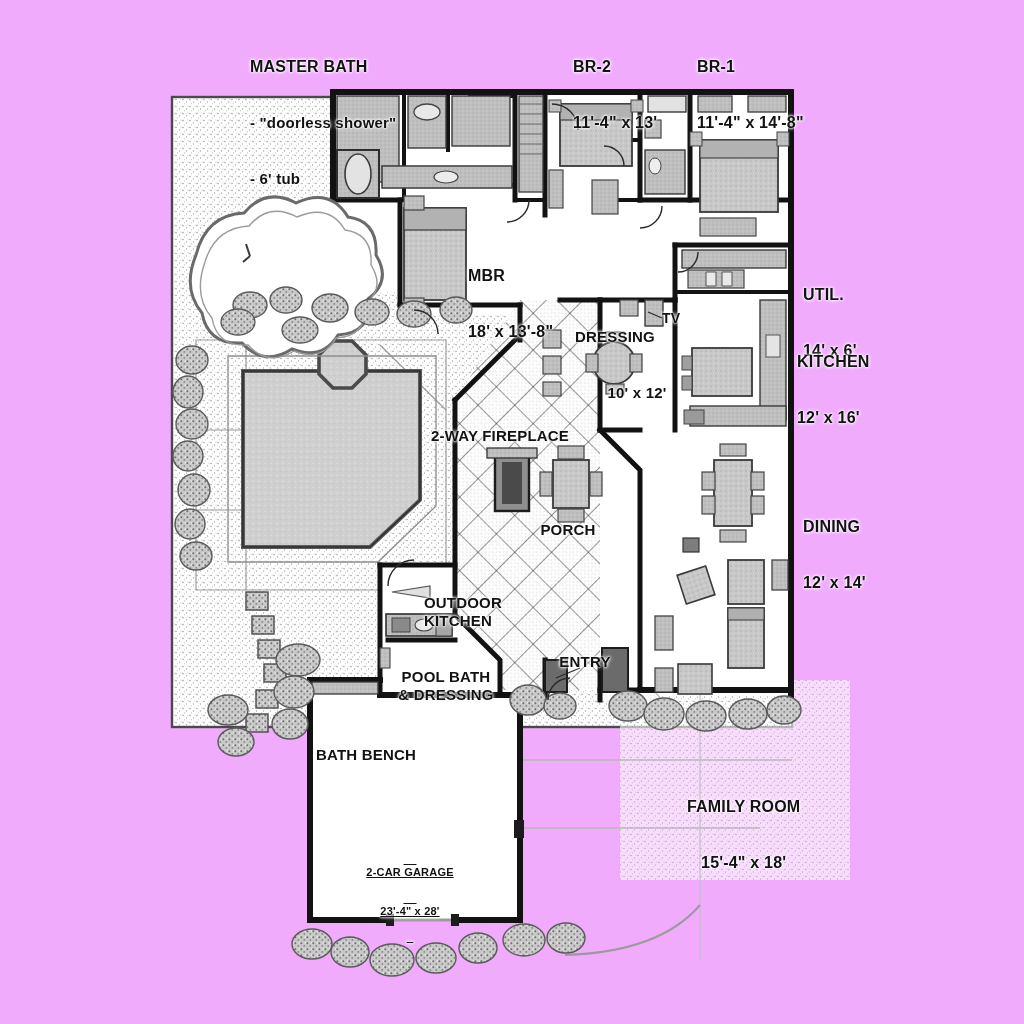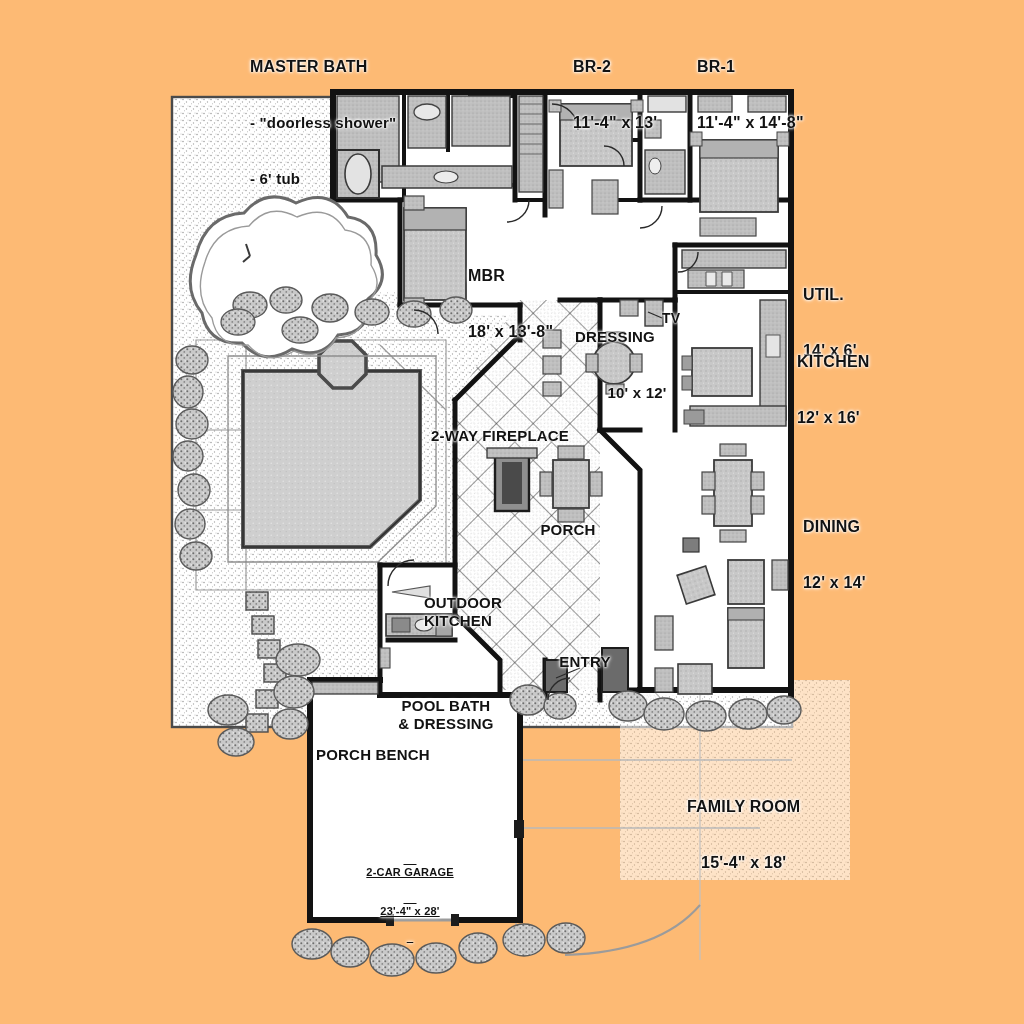--- a/index.html
+++ b/index.html
@@ -1,19 +1,19 @@
 <!DOCTYPE html>
 <html><head>
 <meta charset="utf-8">
 <title>Floor Plan</title>
 <style>
   html,body{margin:0;padding:0;background:#ffffff;}
   body{width:1024px;height:1024px;overflow:hidden;
        font-family:"Liberation Sans","DejaVu Sans",sans-serif;}
-  #plan{position:relative;width:1024px;height:1024px;background:#fdba74;}
+  #plan{position:relative;width:1024px;height:1024px;background:#f0abfc;}
 
   svg.layer{position:absolute;left:0;top:0;width:1024px;height:1024px;}
 
   .lbl{position:absolute;color:#121212;font-weight:700;
        letter-spacing:.2px;line-height:1.18;white-space:pre;
        text-shadow:0 0 2px #fff,0 0 3px #fff,0 0 4px #fff;}
   .lbl.c{text-align:center;transform:translateX(-50%);}
   .lbl.l{text-align:left;}
   .s17{font-size:11px;text-decoration:underline;}
   .s16{font-size:16px;}
@@ -477,17 +477,17 @@
     <div>2-CAR GARAGE</div>
     <div class="sub">23'-4" x 28'</div>
   </div>
 
   <div class="lbl l s13" style="left:662px;top:310px;">TV</div>
   <div class="lbl c s15" style="left:500px;top:427px;">2-WAY FIREPLACE</div>
   <div class="lbl c s15" style="left:568px;top:521px;">PORCH</div>
   <div class="lbl c s15" style="left:463px;top:594px;text-align:left;">OUTDOOR
 KITCHEN</div>
   <div class="lbl c s15" style="left:585px;top:653px;">ENTRY</div>
-  <div class="lbl c s15" style="left:446px;top:697px;">POOL BATH
+  <div class="lbl c s15" style="left:446px;top:668px;">POOL BATH
 &amp; DRESSING</div>
-  <div class="lbl l s15" style="left:316px;top:746px;">PORCH BENCH</div>
+  <div class="lbl l s15" style="left:316px;top:746px;">BATH BENCH</div>
 
 </div>
 
 </body></html>

